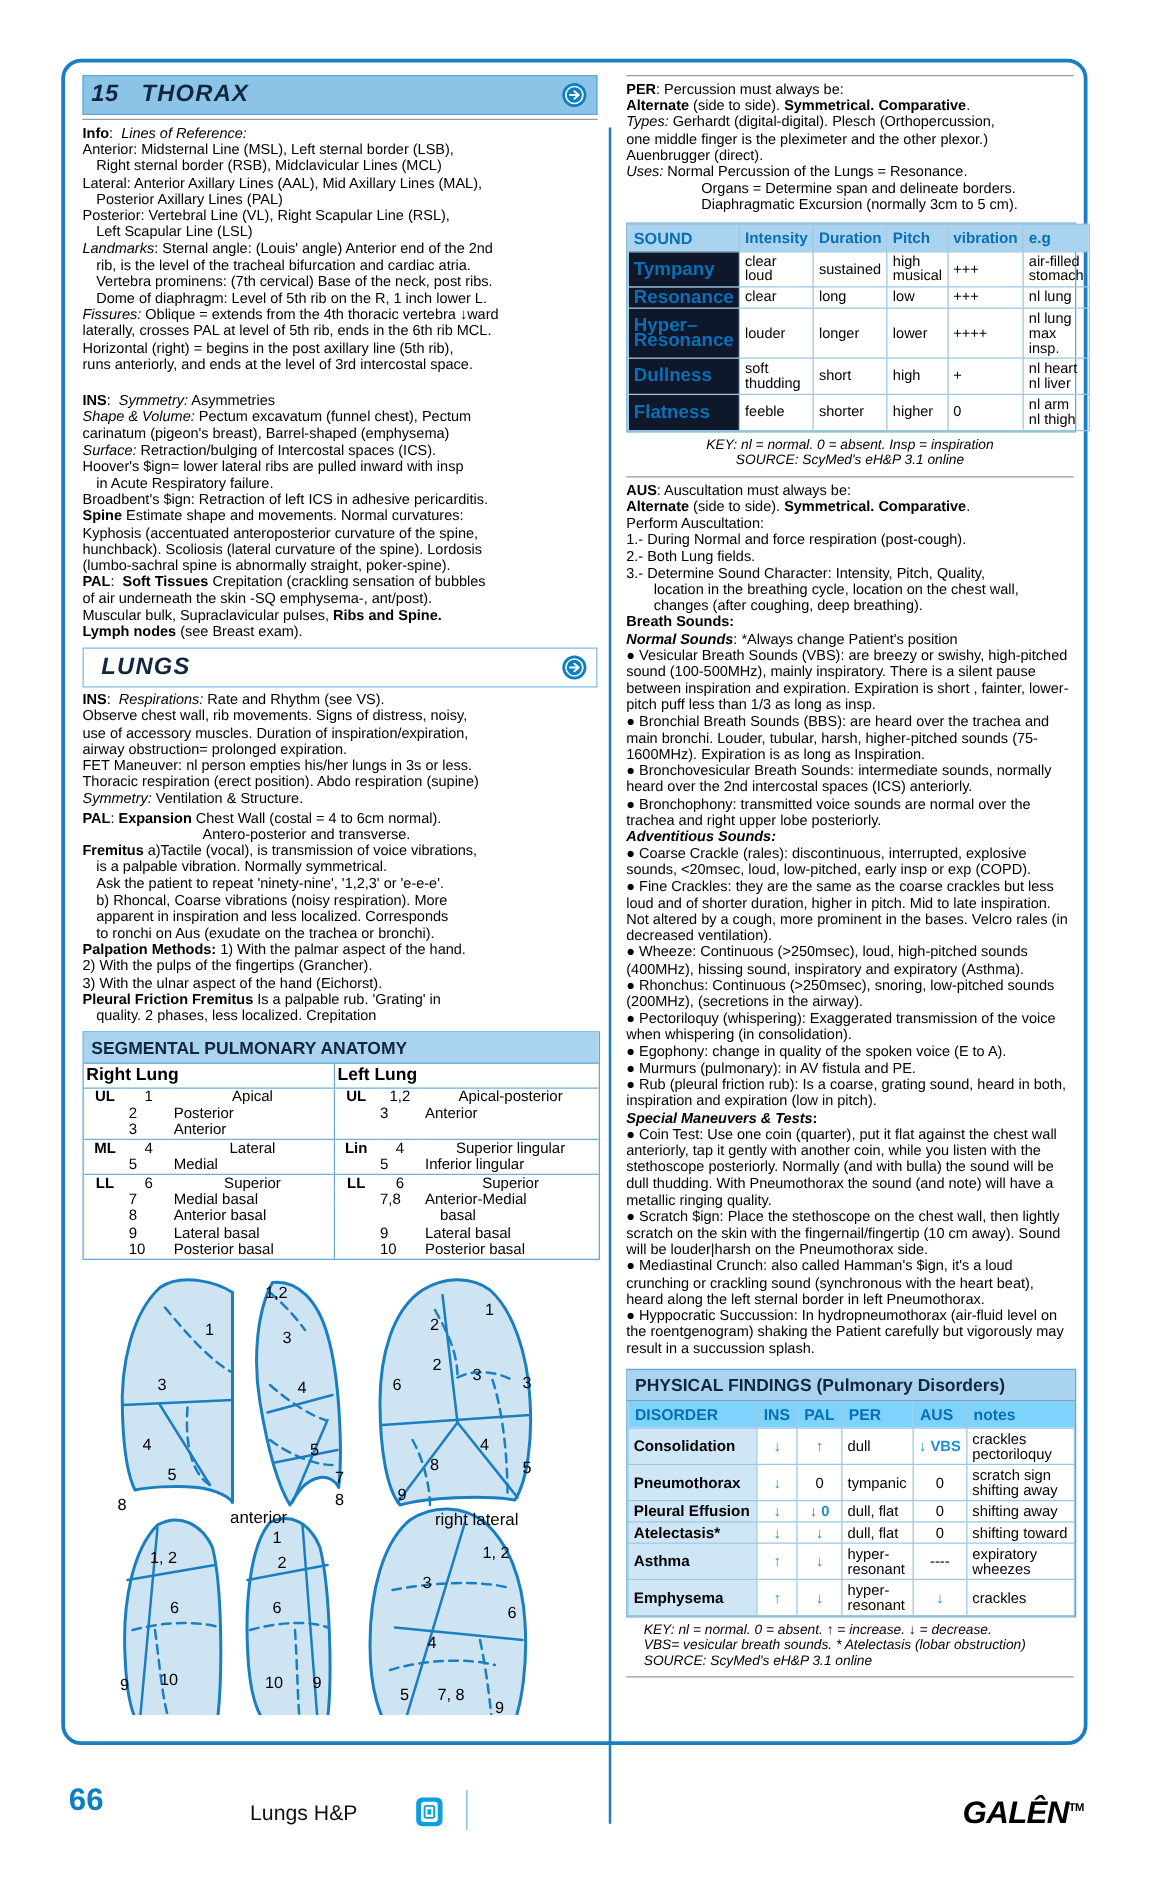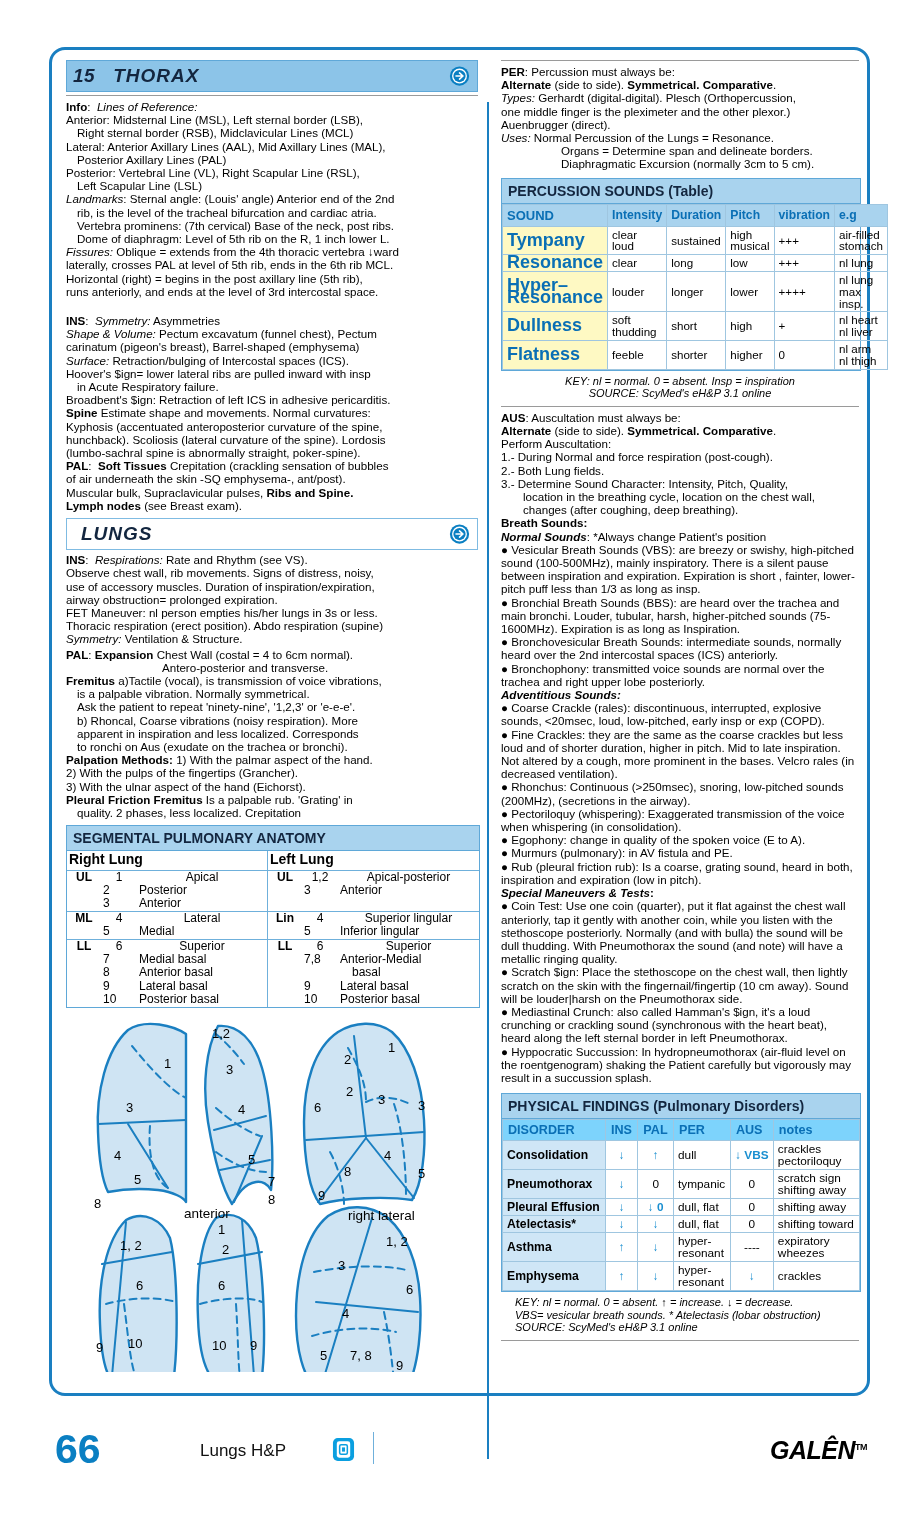--- a/index.html
+++ b/index.html
@@ -37,21 +37,21 @@
   
   .dtable{border:1px solid #5fa8d8;border-collapse:collapse;width:100%;margin-top:5px;background:#fff;}
   .dtable .caption{background:#a9d3ee;font-weight:bold;font-size:14px;color:#13263f;
                    padding:4px 6px;border-bottom:1px solid #5fa8d8;}
   .dtable table{border-collapse:collapse;width:100%;font-size:11.4px;}
   .dtable td,.dtable th{border:1px solid #9fc6e0;padding:2px 4px;vertical-align:middle;}
 
   
   .pt th{background:#a9d3ee;color:#0a6fb5;font-weight:bold;font-size:12.2px;text-align:left;padding:3px 4px;}
   .pt th.sound{font-size:13px;}
-  .pt td.snd{background:#fef9c3;color:#0a6fb5;font-weight:bold;font-size:18px;line-height:11.5px;}
+  .pt td.snd{background:#0f172a;color:#0a6fb5;font-weight:bold;font-size:15px;line-height:11.5px;}
   .pt td{font-size:11.6px;line-height:11.8px;}
   .keytxt{font-style:italic;font-size:11px;line-height:12.6px;text-align:center;padding:4px 2px 3px 2px;color:#000;}
 
   
   .seg table{font-size:12px;}
   .seg td{border:0;padding:0 2px;line-height:13.4px;}
   .seg .vline{border-left:1px solid #6fb0db;}
   .seg .hline{border-top:1px solid #6fb0db;text-align:center;}
   .seg .lbl{font-weight:bold;width:30px;}
   .seg .numc{width:32px;}
@@ -59,21 +59,21 @@
 
   
   .pf th{background:#7dd3fc;color:#0a6fb5;font-weight:bold;font-size:12.6px;text-align:left;padding:3px 5px;}
   .pf td{font-size:11.8px;line-height:12px;}
   .pf td.dis{background:#cfe6f6;font-weight:bold;font-size:12.2px;}
   .pf td.ctr{text-align:center;}
   .arrow-g{color:#1a8fd0;font-weight:bold;font-size:15px;line-height:12px;}
 
   
   .figs{position:relative;margin-top:4px;}
-  .pgnum{position:absolute;left:55px;top:1426px;font-size:41px;font-weight:bold;color:#0a7fc2;}
+  .pgnum{position:absolute;left:55px;top:1426px;font-size:25px;font-weight:bold;color:#0a7fc2;}
   .foottext{position:absolute;left:200px;top:1441px;font-size:17px;color:#111;}
   .footicon{position:absolute;left:332px;top:1437px;width:23px;height:25px;}
   .footline{position:absolute;left:373px;top:1432px;width:1px;height:32px;background:#6fb0db;}
   .brand{position:absolute;right:52px;top:1436px;font-size:25px;font-weight:bold;font-style:italic;letter-spacing:-.5px;}
   .brand sup{font-size:9px;vertical-align:super;font-style:normal;}
 </style>
 </head>
 <body>
 
 <div class="page">
@@ -385,21 +385,20 @@
         <p><b>Alternate</b><span> (side to side). </span><b>Symmetrical. Comparative</b><span>.</span></p>
         <p><i>Types:</i><span> Gerhardt (digital-digital). Plesch (Orthopercussion,</span></p>
         <p>one middle finger is the pleximeter and the other plexor.)</p>
         <p>Auenbrugger (direct).</p>
         <p><i>Uses:</i><span>  Normal Percussion of the Lungs = Resonance.</span></p>
         <p class="ind3">Organs = Determine span and delineate borders.</p>
         <p class="ind3">Diaphragmatic Excursion (normally 3cm to 5 cm).</p>
       </div>
 
       <div class="dtable pt" style="margin-top:7px;">
-        <div class="caption">PERCUSSION SOUNDS (Table)</div>
         <table>
           <tbody>
               <tr>
             <th class="sound">SOUND</th>
             <th>Intensity</th>
             <th>Duration</th>
             <th>Pitch</th>
             <th>vibration</th>
             <th>e.g</th>
           </tr>
@@ -470,20 +469,21 @@
         <p class="ind2">changes (after coughing, deep breathing).</p>
         <p><b>Breath Sounds</b><b>:</b></p>
         <p><b><i>Normal Sounds</i></b><span>:    *Always change Patient's position</span></p>
         <p>● Vesicular Breath Sounds (VBS): are breezy or swishy, high-pitched sound (100-500MHz), mainly inspiratory. There is a silent pause between inspiration and expiration. Expiration is short , fainter, lower-pitch puff less than 1/3 as long as insp.</p>
         <p>● Bronchial Breath Sounds (BBS): are heard over the trachea and main bronchi. Louder, tubular, harsh, higher-pitched sounds (75-1600MHz). Expiration is as long as Inspiration.</p>
         <p>● Bronchovesicular Breath Sounds: intermediate sounds, normally heard over the 2nd intercostal spaces (ICS) anteriorly.</p>
         <p>● Bronchophony: transmitted voice sounds are normal over the trachea and right upper lobe posteriorly.</p>
         <p><b><i>Adventitious Sounds</i></b><b><i>:</i></b></p>
         <p>●  Coarse Crackle (rales): discontinuous, interrupted, explosive sounds, &lt;20msec, loud, low-pitched, early insp or exp (COPD).</p>
         <p>● Fine Crackles: they are the same as the coarse crackles but less loud and of shorter duration, higher in pitch. Mid to late inspiration. Not altered by a cough, more prominent in the bases. Velcro rales (in decreased ventilation).</p>
+        <p>● Wheeze: Continuous (&gt;250msec), loud, high-pitched sounds (400MHz), hissing sound, inspiratory and expiratory (Asthma).</p>
         <p>● Rhonchus: Continuous (&gt;250msec), snoring, low-pitched sounds (200MHz), (secretions in the airway).</p>
         <p>● Pectoriloquy (whispering): Exaggerated transmission of the voice when whispering (in consolidation).</p>
         <p>● Egophony: change in quality of the spoken voice (E to A).</p>
         <p>● Murmurs (pulmonary): in AV fistula and PE.</p>
         <p>● Rub (pleural friction rub): Is a coarse, grating sound, heard in both, inspiration and expiration (low in pitch).</p>
         <p><b><i>Special Maneuvers &amp; Tests</i></b><b>:</b></p>
         <p>● Coin Test: Use one coin (quarter), put it flat against the chest wall anteriorly, tap it gently with another coin, while you listen with the stethoscope posteriorly. Normally (and with bulla) the sound will be dull thudding. With Pneumothorax the sound (and note) will have a metallic ringing quality.</p>
         <p>● Scratch $ign: Place the stethoscope on the chest wall, then lightly scratch on the skin with the fingernail/fingertip (10 cm away). Sound will be louder|harsh on the Pneumothorax side.</p>
         <p>● Mediastinal Crunch: also called Hamman's $ign, it's a loud crunching or crackling sound (synchronous with the heart beat), heard along the left sternal border in left Pneumothorax.</p>
         <p>● Hyppocratic Succussion: In hydropneumothorax (air-fluid level on the roentgenogram) shaking the Patient carefully but vigorously may result in a succussion splash.</p>

